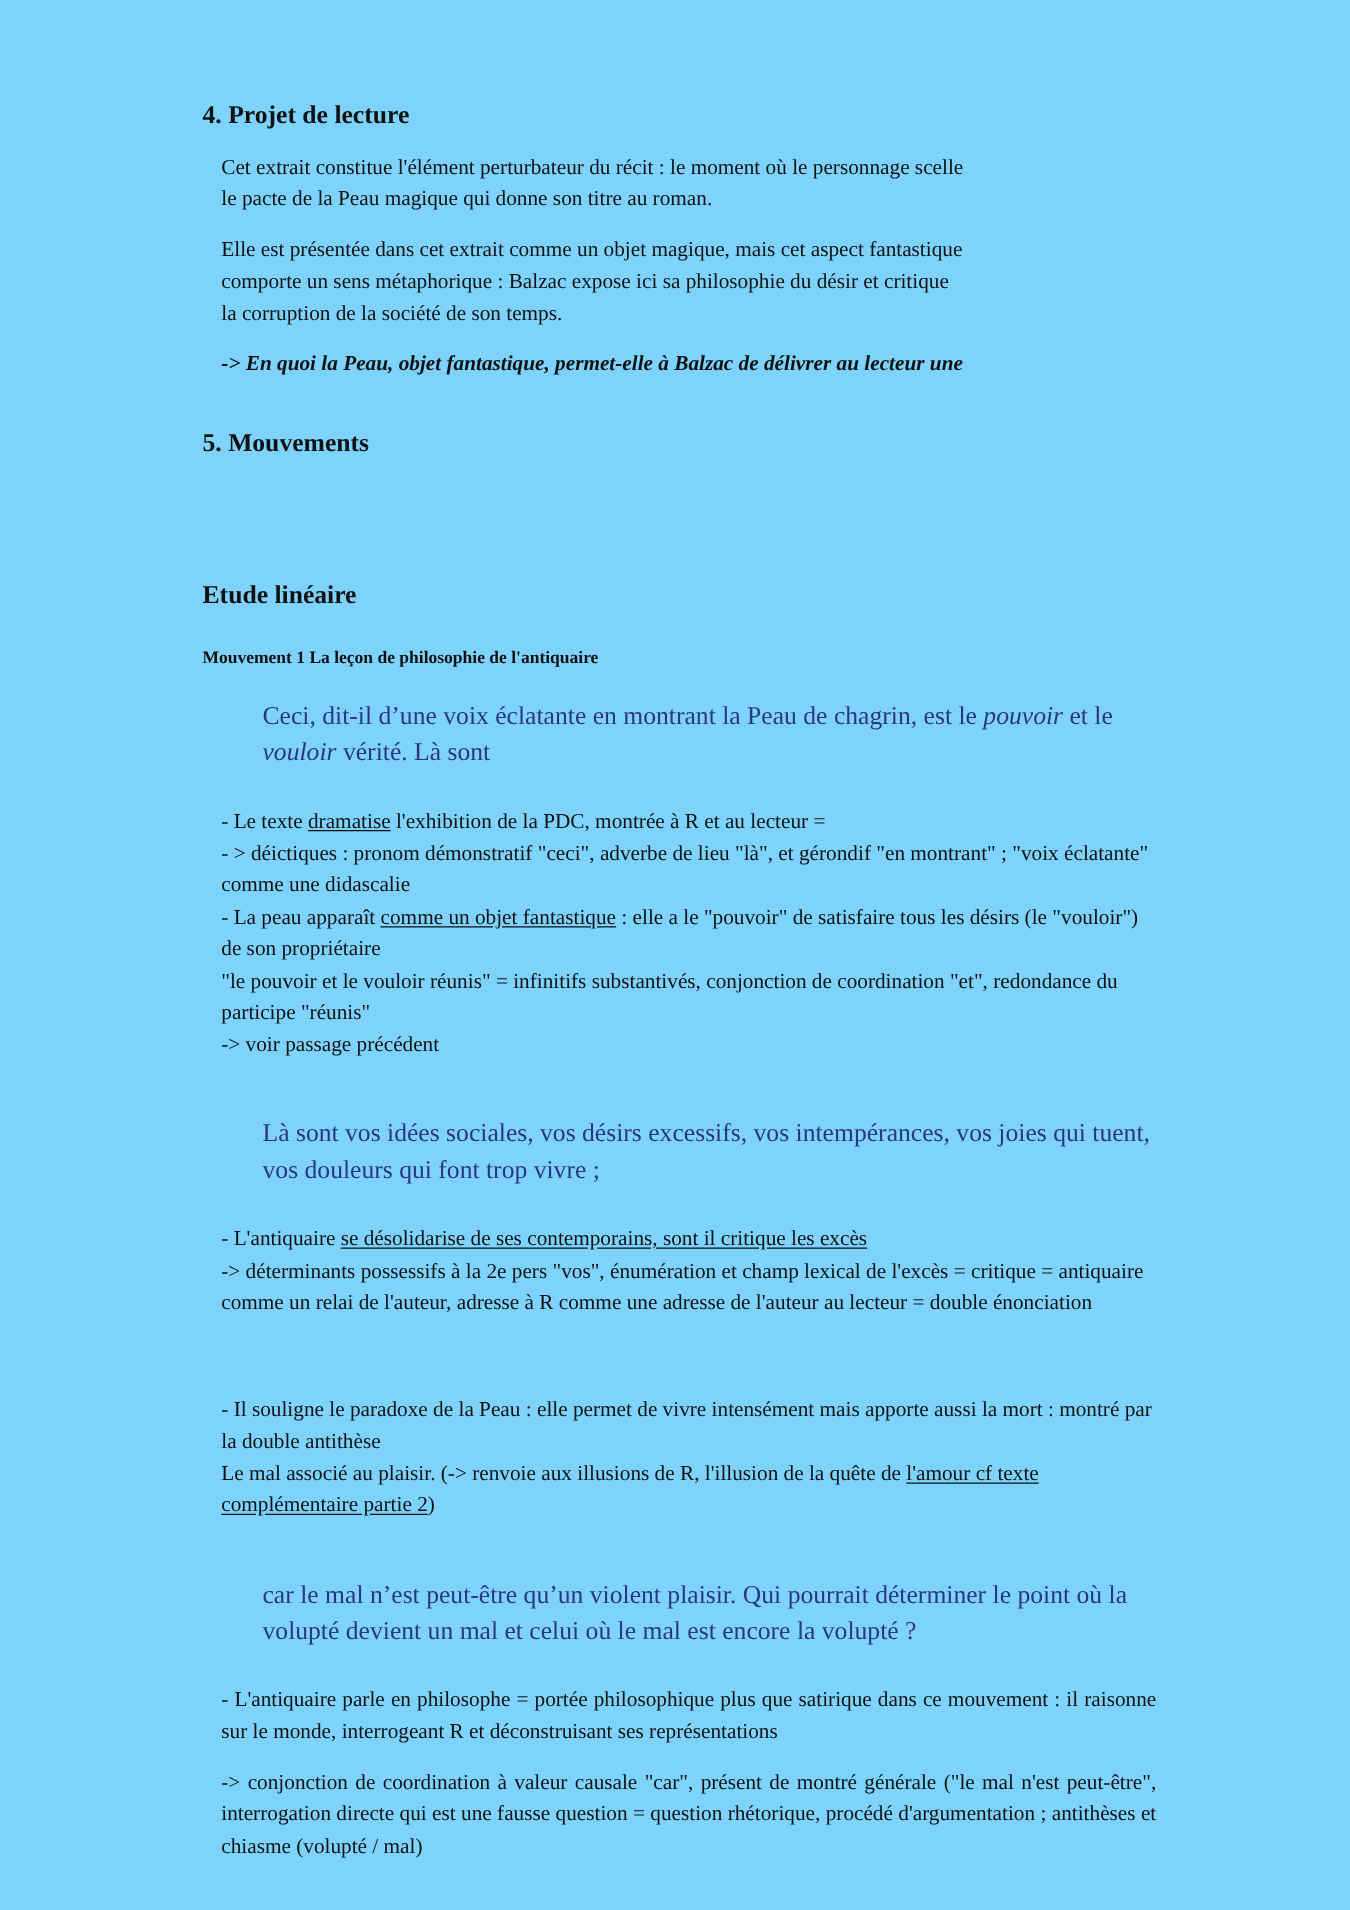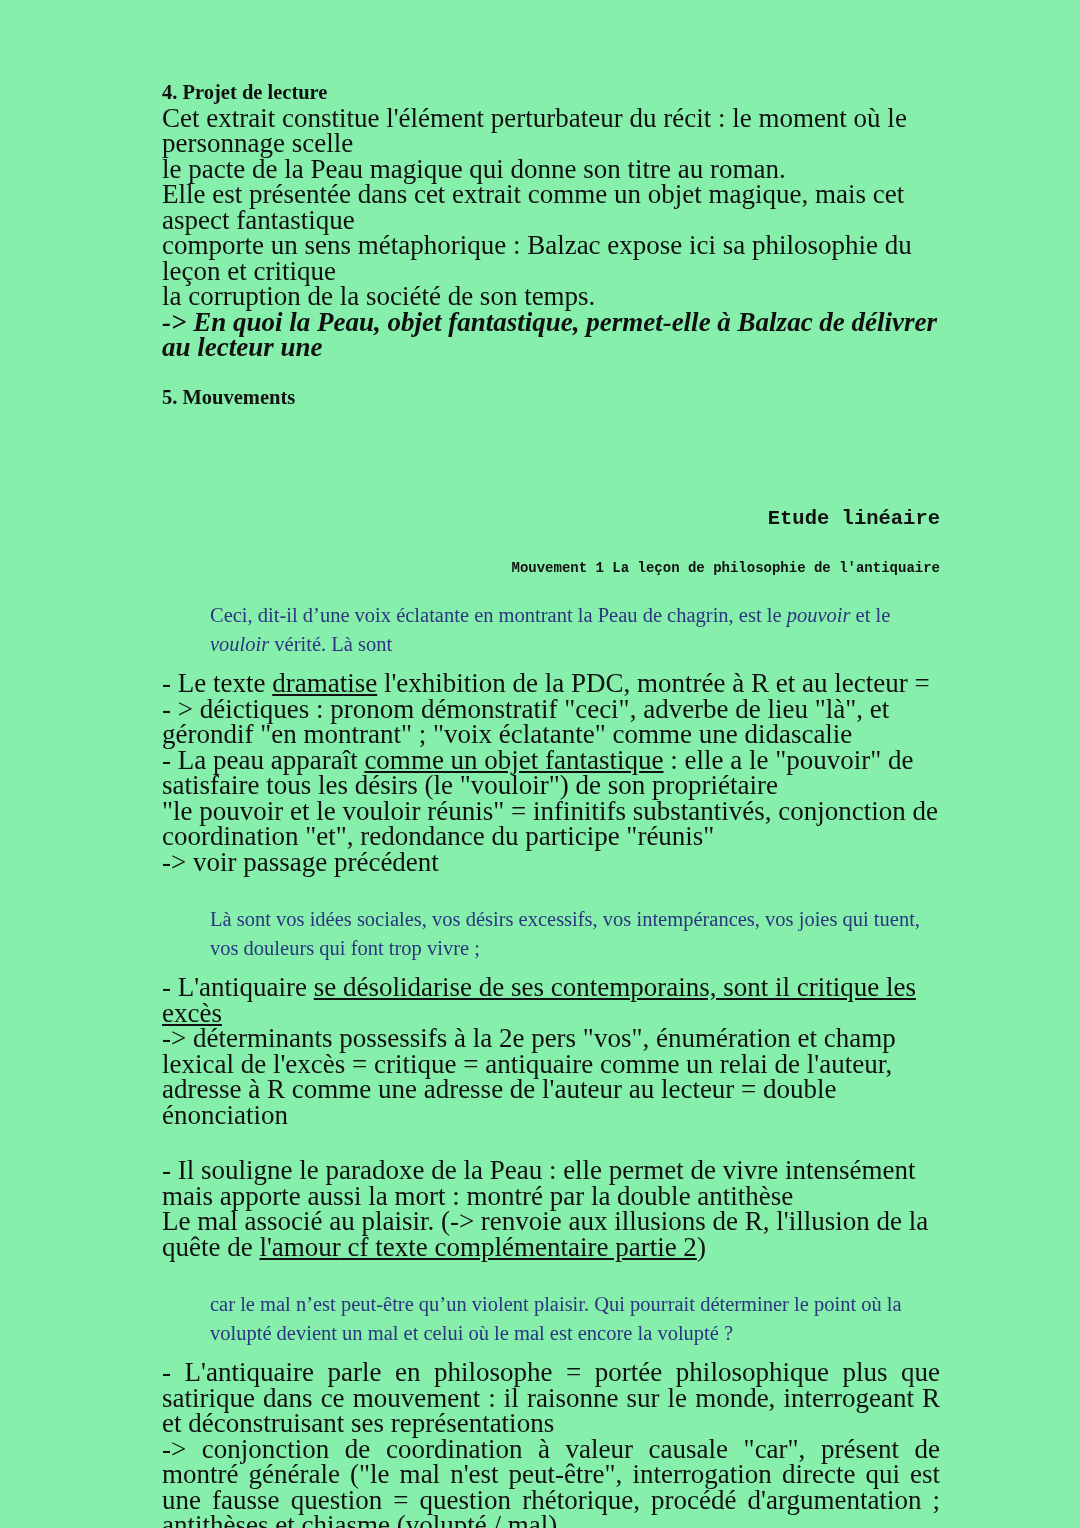--- a/index.html
+++ b/index.html
@@ -15,33 +15,33 @@
     color: #111111;
     -webkit-font-smoothing: antialiased;
   }
 
   .page {
     position: relative;
     width: 1080px;
     height: 1528px;
     box-sizing: border-box;
     padding: 80px 140px 0 162px;
-    background: #86efac;
+    background: #7dd3fc;
     overflow: hidden;
   }
 
   .col {
     width: 778px;
   }
 
   
   .blk {
-    font-size: 27px;
+    font-size: 17px;
     line-height: 25.5px;
-    margin: 0;
+    margin: 15px;
     color: #111111;
     text-align: left;
   }
   .blk.justify {
     text-align: justify;
     text-justify: inter-word;
   }
 
   h2.heading-num {
     font-size: 20.5px;
@@ -54,26 +54,25 @@
     font-weight: bold;
     font-style: italic;
   }
 
   b, .b { font-weight: normal; }
   u, .u { text-decoration: underline; text-underline-offset: 2px; }
   i, .i { }
 
   
   .center-title {
-    text-align: right;
+    text-align: left;
     font-weight: bold;
     font-size: 20.5px;
     line-height: 25.5px;
     margin: 0;
-    font-family: Liberation Mono, monospace;
   }
   .center-title.big {
     font-size: 14px;
   }
 
   
   .quote {
     color: #2c3580;
     font-size: 20.5px;
     line-height: 29px;
@@ -96,21 +95,21 @@
 
     <h2 class="heading-num">4. Projet de lecture</h2>
 
     <p class="blk">
       <span>Cet extrait constitue l'élément perturbateur du récit : le moment où le personnage scelle</span><br>
       <span>le pacte de la Peau magique qui donne son titre au roman.</span>
     </p>
 
     <p class="blk">
       <span>Elle est présentée dans cet extrait comme un objet magique, mais cet aspect fantastique</span><br>
-      <span>comporte un sens métaphorique : Balzac expose ici sa philosophie du leçon et critique</span><br>
+      <span>comporte un sens métaphorique : Balzac expose ici sa philosophie du désir et critique</span><br>
       <span>la corruption de la société de son temps.</span>
     </p>
 
     <p class="blk italic-bold">
       <span>-&gt; En quoi la Peau, objet fantastique, permet-elle à Balzac de délivrer au lecteur une</span><br>
     </p>
 
     <div class="sp-24"></div>
 
     <h2 class="heading-num">5. Mouvements</h2>

